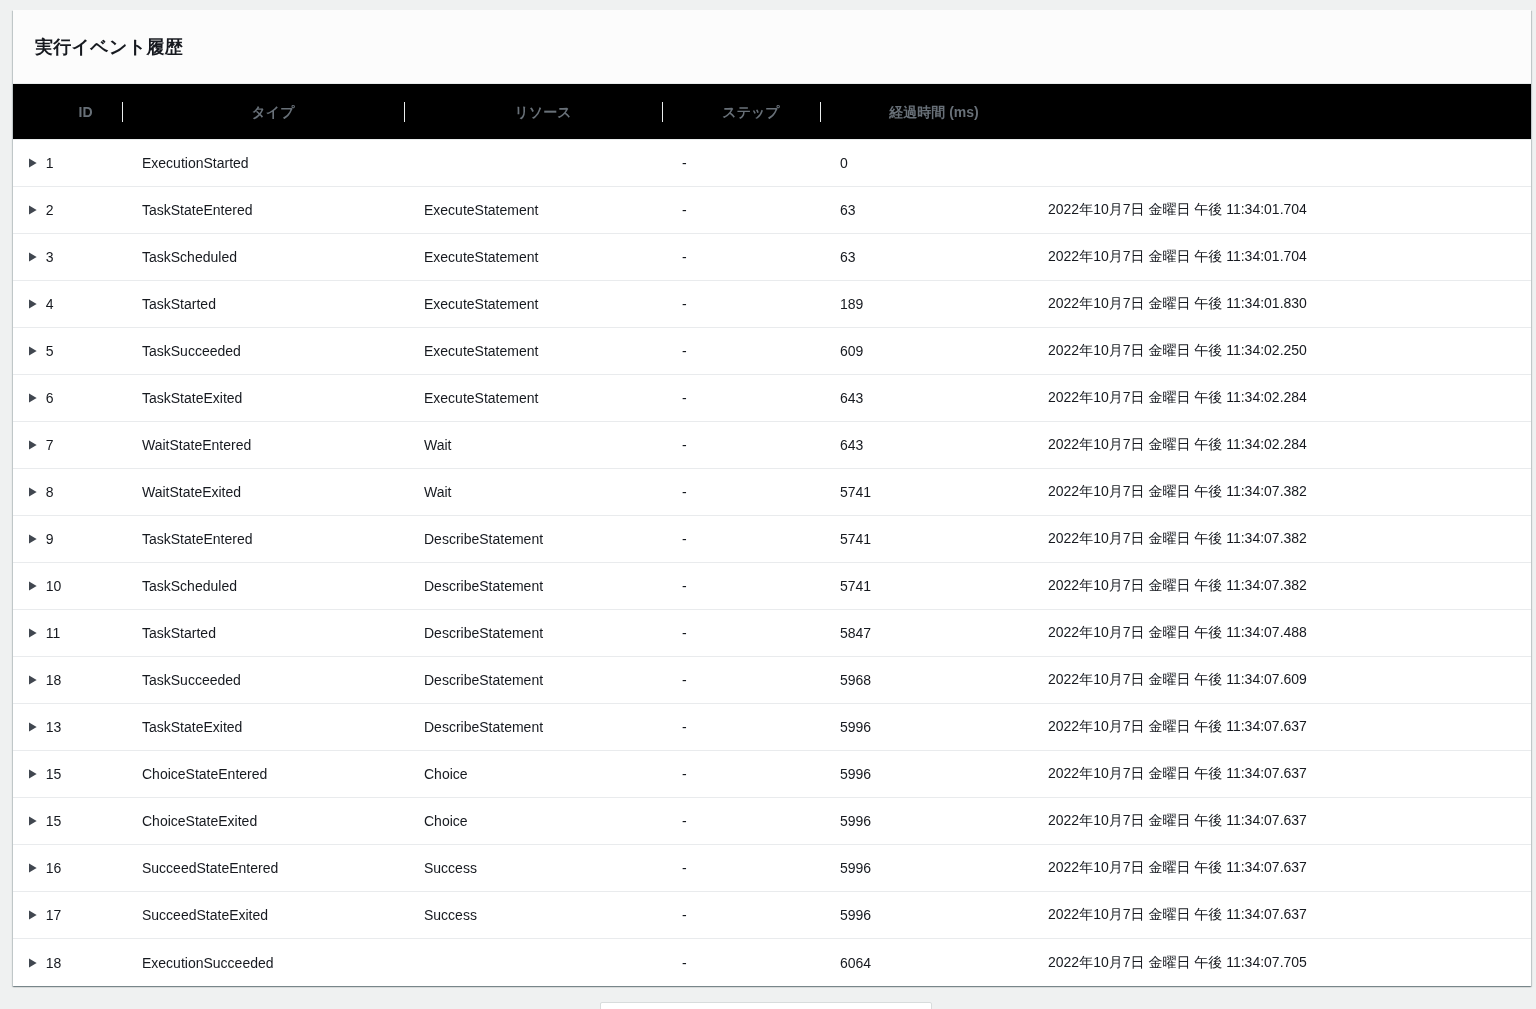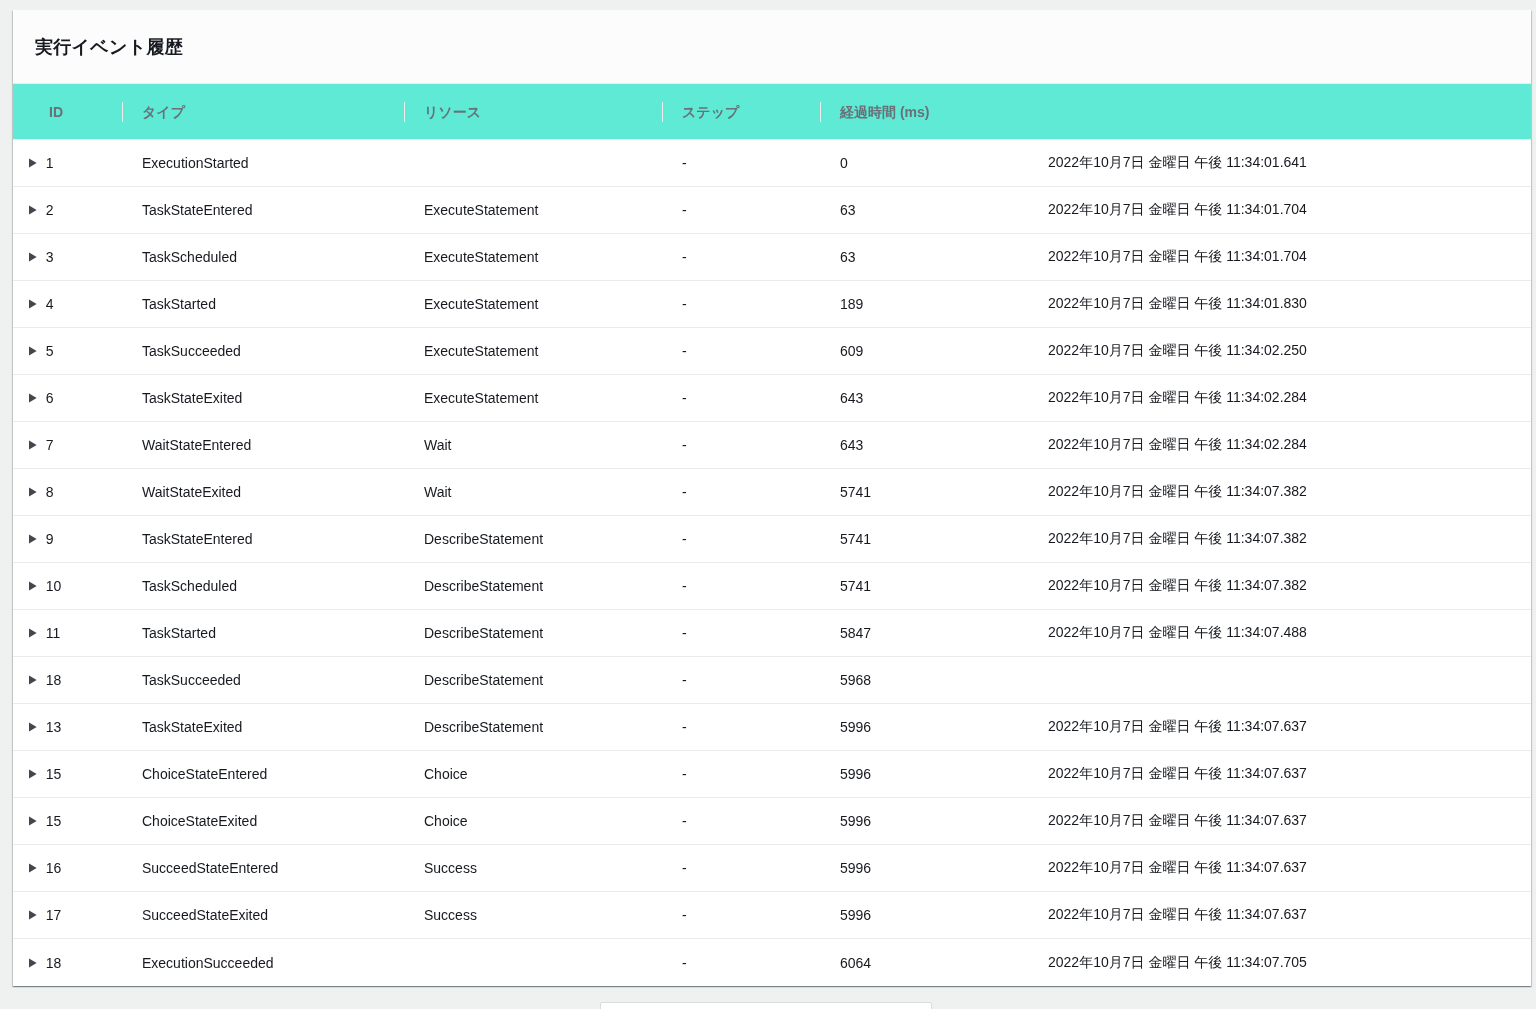--- a/index.html
+++ b/index.html
@@ -36,23 +36,24 @@
     color: #16191f;
     letter-spacing: 0.3px;
   }
   .grid-row {
     display: grid;
     grid-template-columns: 109px 282px 258px 158px 208px 1fr;
     align-items: center;
   }
   .thead {
     height: 56px;
-    background: #5eead4;
+    background: #000000;
     border-bottom: 1px solid #eaeded;
     box-sizing: border-box;
+    text-align: center;
   }
   .th {
     position: relative;
     font-size: 14px;
     font-weight: 700;
     color: #687078;
     padding-left: 20px;
     line-height: 56px;
     height: 56px;
     box-sizing: border-box;
@@ -136,21 +137,20 @@
   <div class="tbody">
   <div class="grid-row row">
     <div class="td id-cell">
       <span class="expand-icon">▶</span>
       <span class="id-num">1</span>
     </div>
     <div class="td">ExecutionStarted</div>
     <div class="td"></div>
     <div class="td">-</div>
     <div class="td">0</div>
-    <div class="td">2022年10月7日 金曜日 午後 11:34:01.641</div>
   </div>
 
   <div class="grid-row row">
     <div class="td id-cell">
       <span class="expand-icon">▶</span>
       <span class="id-num">2</span>
     </div>
     <div class="td">TaskStateEntered</div>
     <div class="td">ExecuteStatement</div>
     <div class="td">-</div>
@@ -268,20 +268,21 @@
 
   <div class="grid-row row">
     <div class="td id-cell">
       <span class="expand-icon">▶</span>
       <span class="id-num">18</span>
     </div>
     <div class="td">TaskSucceeded</div>
     <div class="td">DescribeStatement</div>
     <div class="td">-</div>
     <div class="td">5968</div>
+    <div class="td">2022年10月7日 金曜日 午後 11:34:07.609</div>
   </div>
 
   <div class="grid-row row">
     <div class="td id-cell">
       <span class="expand-icon">▶</span>
       <span class="id-num">13</span>
     </div>
     <div class="td">TaskStateExited</div>
     <div class="td">DescribeStatement</div>
     <div class="td">-</div>

